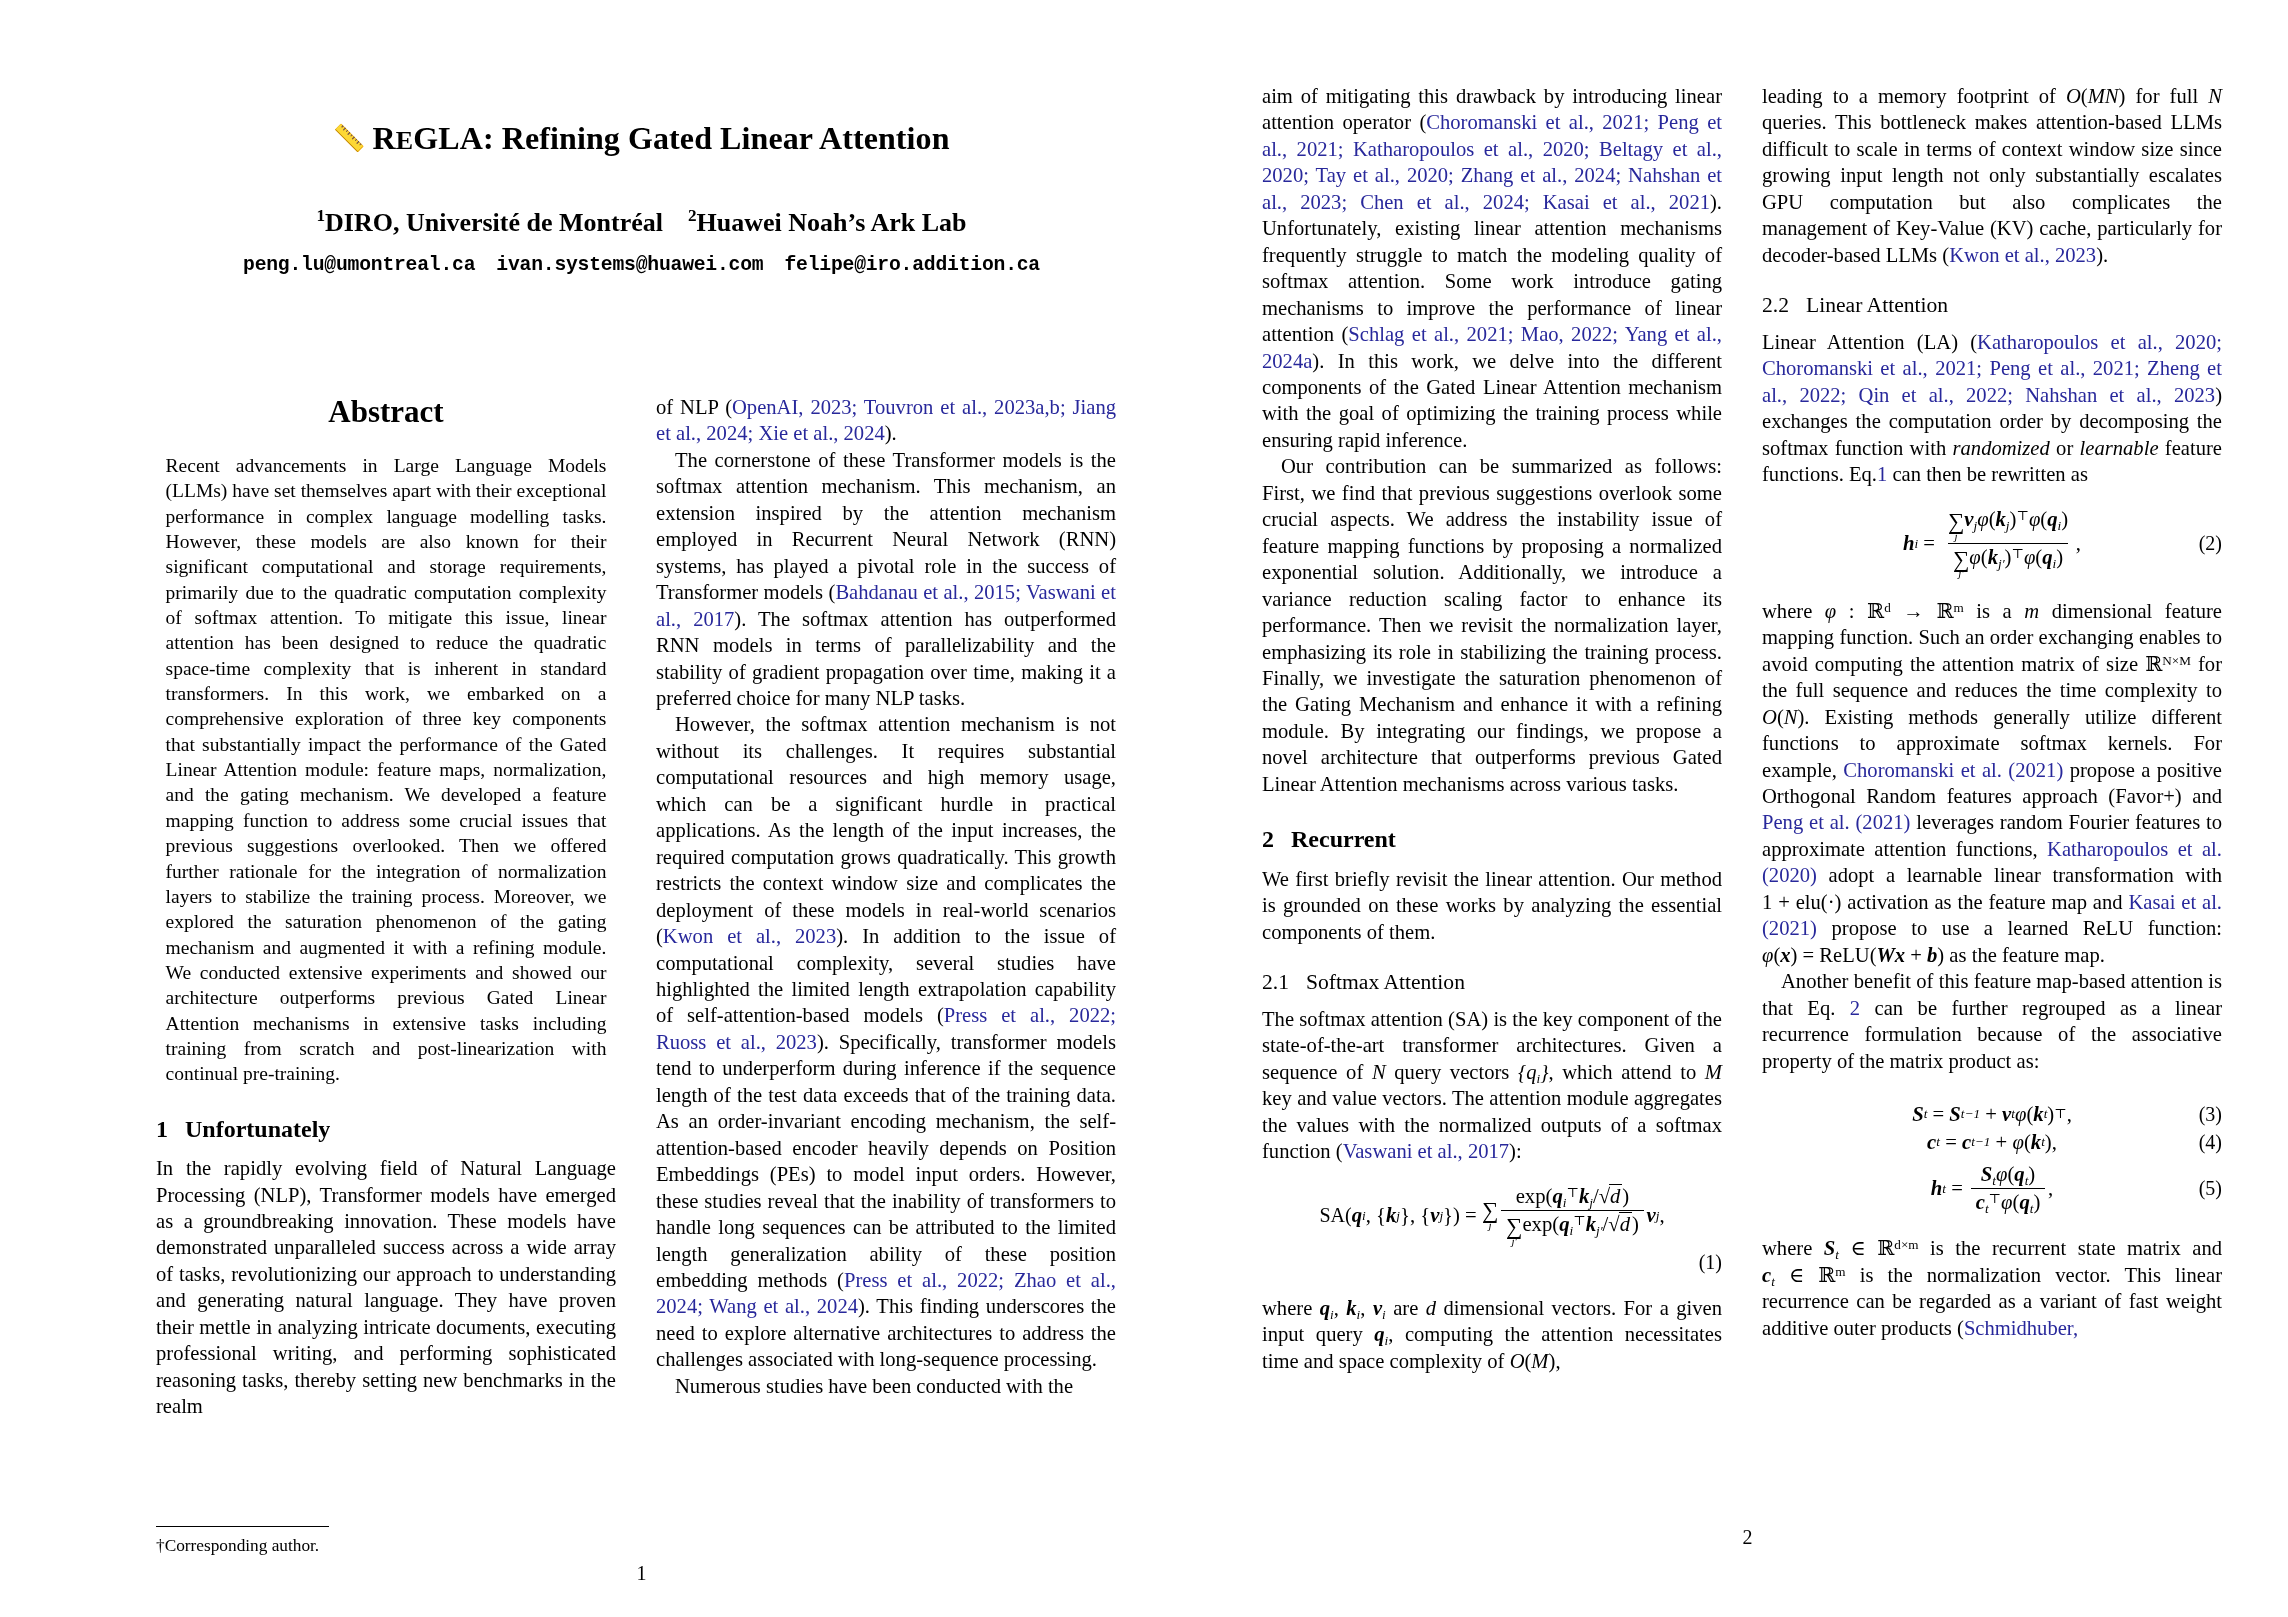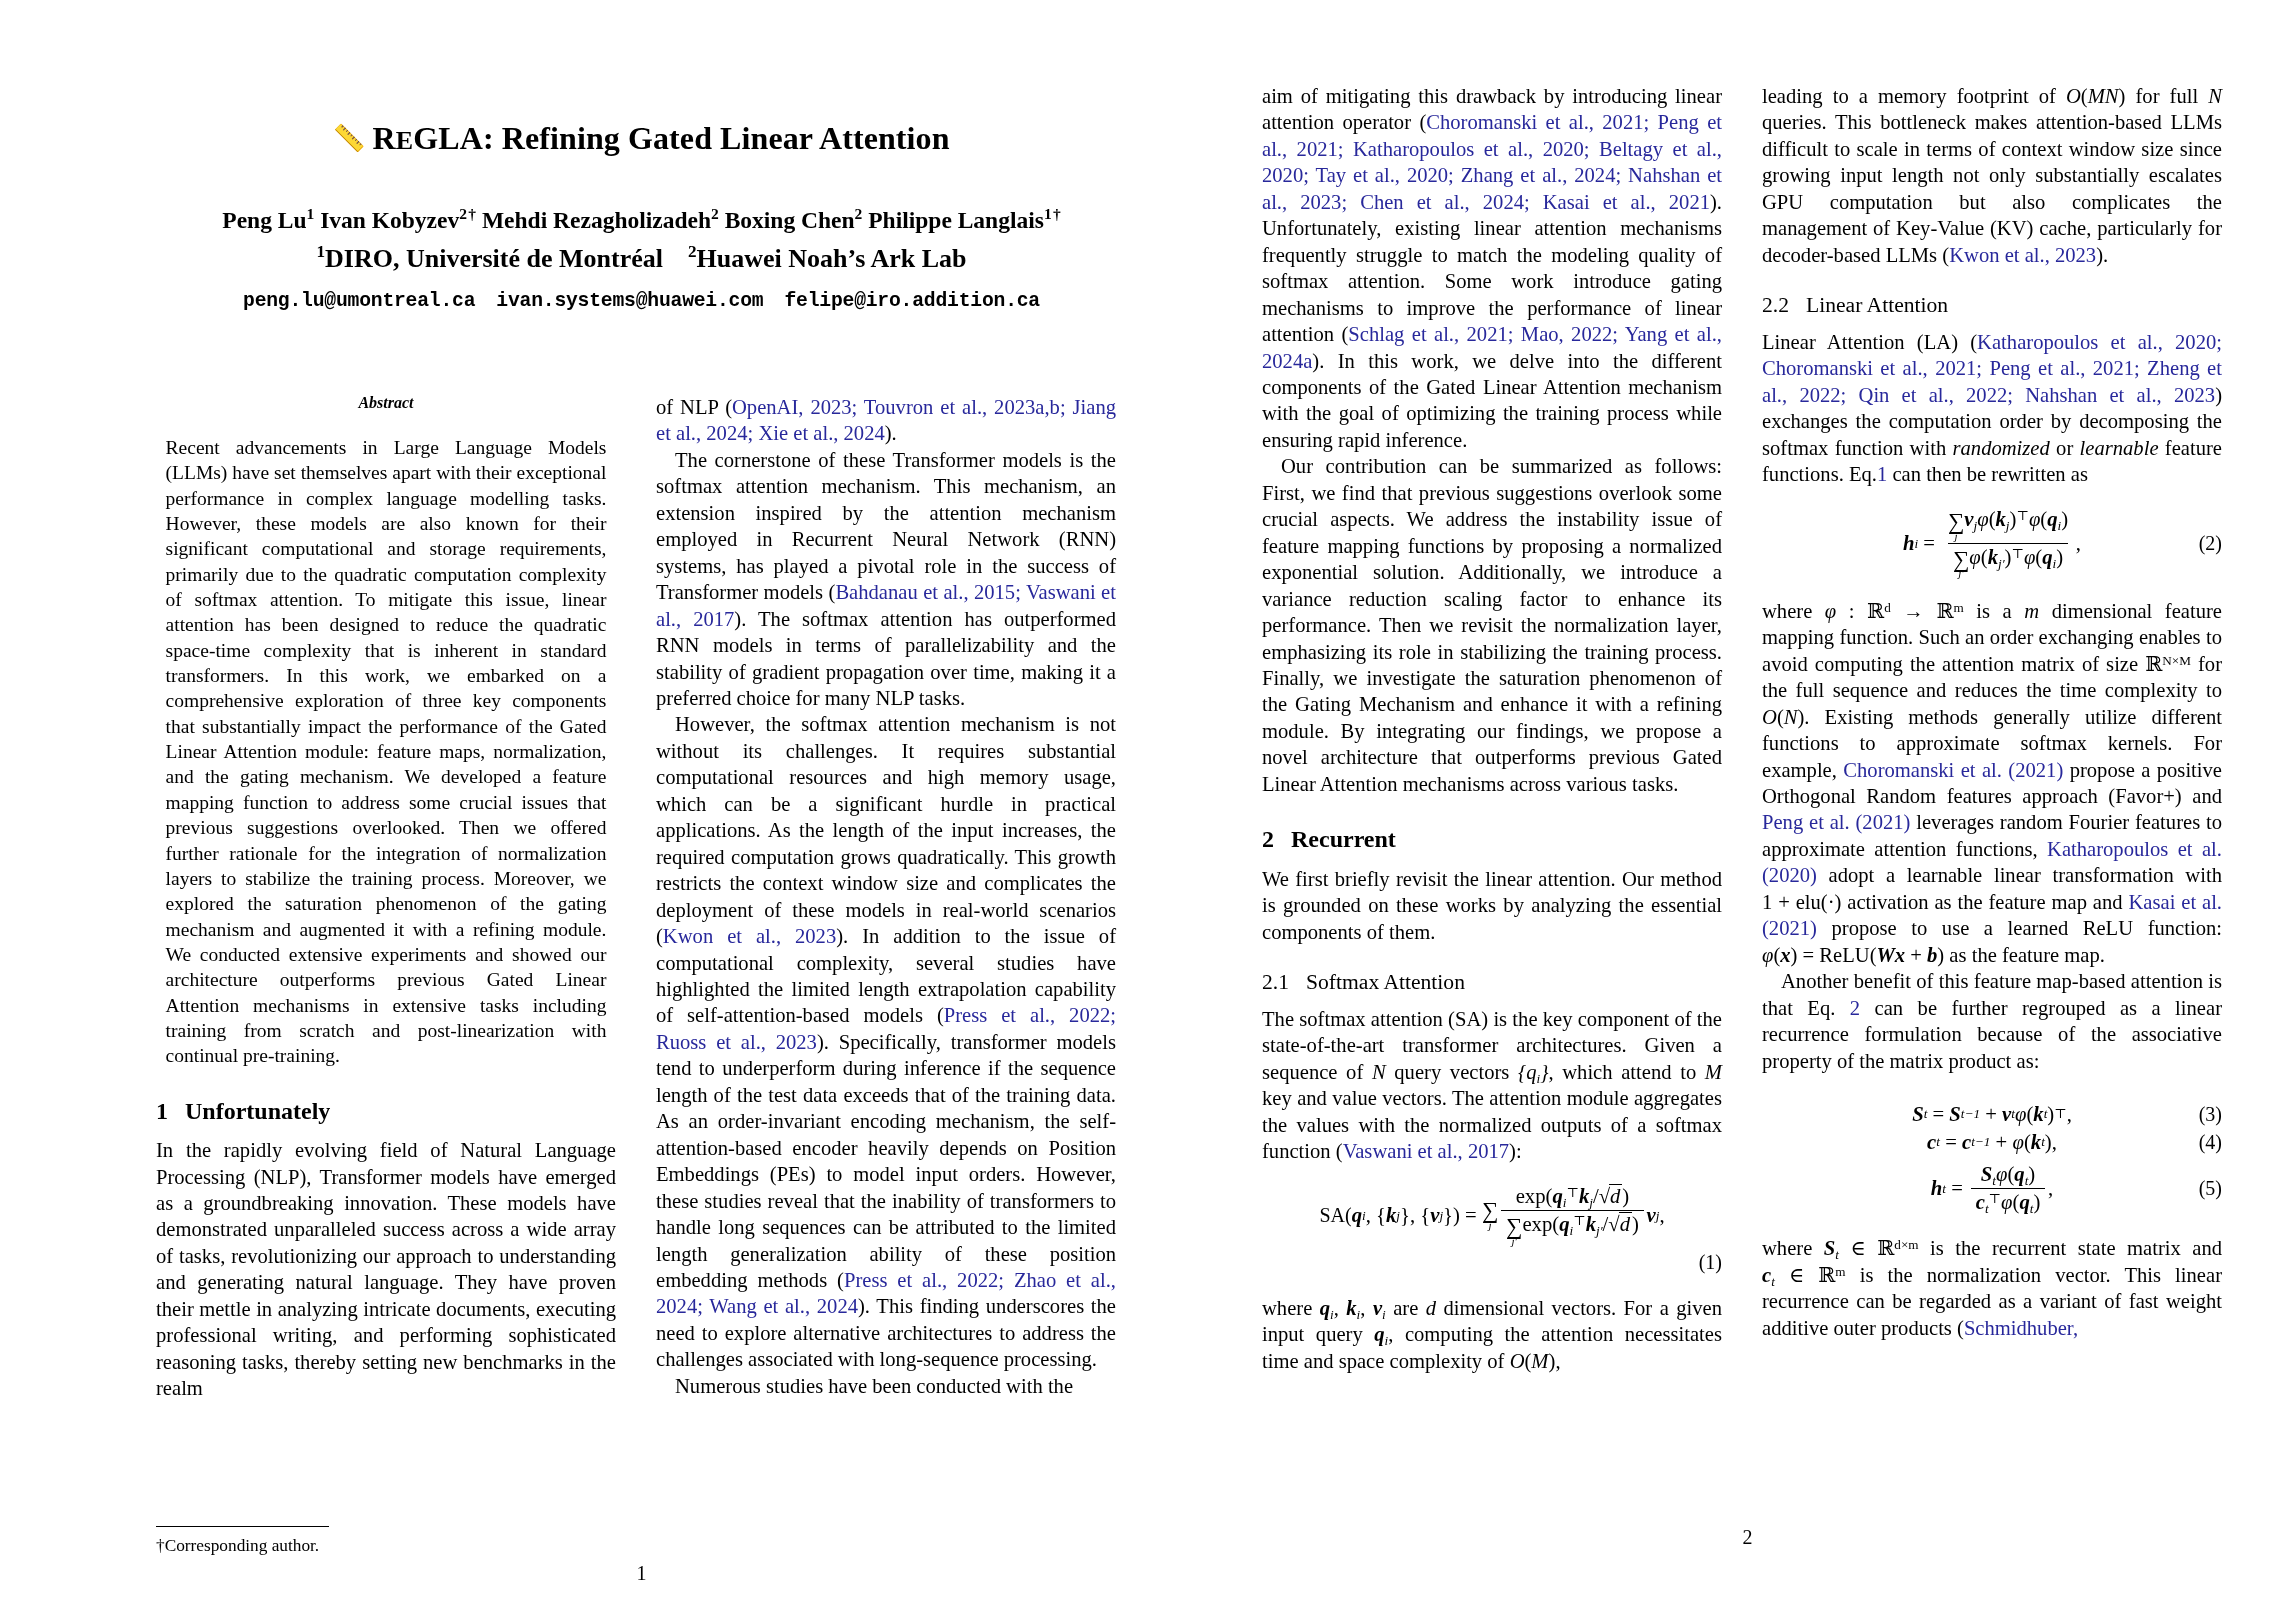--- a/index.html
+++ b/index.html
@@ -112,24 +112,23 @@
     text-justify: inter-word;
     hyphens: none;
   }
   .indent { text-indent: 19px; }
   .abstract-body p {
     font-size: 19.5px;
     line-height: 1.3;
   }
   .abs-head {
     text-align: center;
-    font-size: 16px;
+    font-size: 31px;
     font-weight: bold;
     margin: 0 0 23px 0;
-    font-style: italic;
   }
   .abstract-body { padding: 0 9.6px; }
 
   h2.section {
     font-size: 24px;
     font-weight: bold;
     margin: 29px 0 12.5px 0;
     text-align: left;
   }
   h2.section .num { display: inline-block; min-width: 29px; }
@@ -223,21 +222,20 @@
 
 <div class="page" id="page-1">
   <div class="page-inner">
 
     <div class="title-block">
       <div class="paper-title">
         <span class="ruler-icon">📏</span><span>R</span><span class="title-smallcap">E</span><span>GLA: Refining Gated Linear Attention</span>
       </div>
 
       <div class="authors">
-        <span>Peng Lu<sup>1</sup> Ivan Kobyzev<sup>2 †</sup> Mehdi Rezagholizadeh<sup>2</sup> Boxing Chen<sup>2</sup> Philippe Langlais<sup>1 †</sup></span>
         <div class="affil">
           <sup>1</sup>DIRO, Université de Montréal<span class="gap"></span><sup>2</sup>Huawei Noah’s Ark Lab
         </div>
         <div class="emails">
           <span>peng.lu@umontreal.ca</span><span class="gap"></span><span>ivan.systems@huawei.com</span><span class="gap"></span><span>felipe@iro.addition.ca</span>
         </div>
       </div>
     </div>
 
     <div class="cols">

